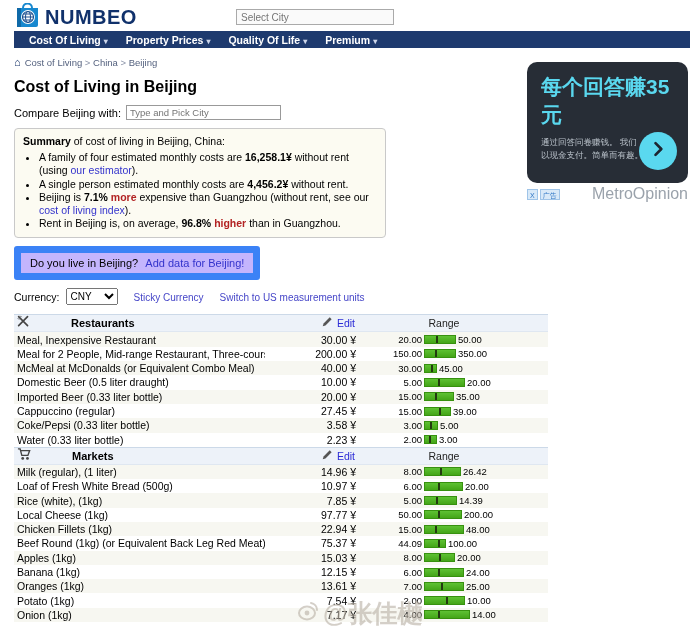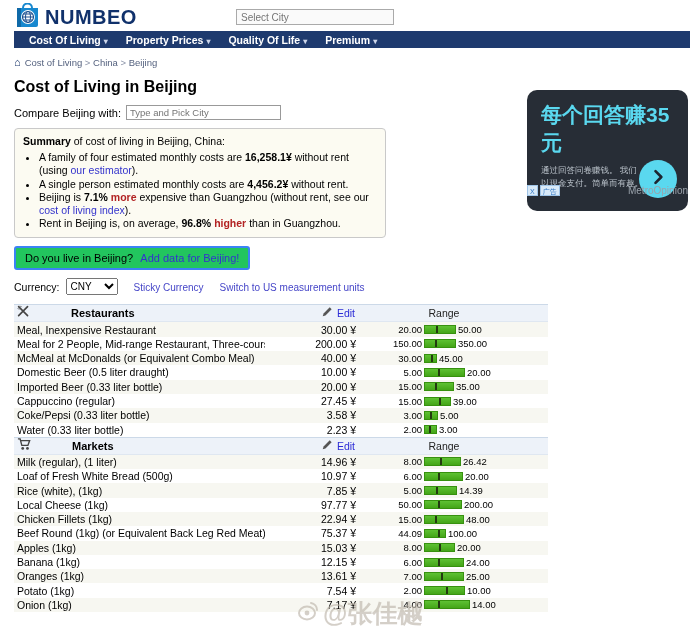--- a/index.html
+++ b/index.html
@@ -35,22 +35,22 @@
   
   .summary-box { margin:8px 0 0 14px; width:372px; border:1px solid #c9c9c9; border-radius:4px;
                  background:#fcfbf2; padding:6px 8px 7px; font-size:10.5px; line-height:13.2px; }
   .summary-box ul { margin:3px 0 0 16px; padding:0; }
   .summary-box li { margin:0; }
   .b { font-weight:bold; }
   .red { font-weight:bold; color:#b22222; }
   .lnk { color:#3333cc; text-decoration:none; cursor:pointer; }
 
   
-  .live-box { display:inline-block; margin:8px 0 0 14px; border:2px solid #3b82f6; border-radius:3px;
-              background:#22c55e; padding:4px 9px; font-size:11px;text-align:right; }
+  .live-box { display:inline-block; margin:8px 0 0 14px; border:7px solid #3b82f6; border-radius:3px;
+              background:#c4b5fd; padding:4px 9px; font-size:11px;text-align:right; }
   .live-box .lnk { margin-left:4px; }
 
   
   .currency-row { margin:8px 0 8px 14px; font-size:10.5px; display:flex; align-items:center; gap:16px; }
   .currency-label { margin-right:-10px; }
   .currency-select { font-size:10px; height:17px; width:52px; font-family:"Liberation Sans", sans-serif; }
   .cur-link { color:#4646c8; text-decoration:none; font-size:10px; cursor:pointer; }
 
   
   .sections { margin:9px 0 0 14px; width:534px; }
@@ -69,31 +69,31 @@
   .cell-price { width:95px; text-align:right; padding-right:4px; white-space:nowrap; }
   .cell-range { width:188px; display:flex; align-items:center; }
   .lo { width:64px; text-align:right; padding-right:2px; font-size:9.5px; }
   .hi { padding-left:2px; font-size:9.5px; }
   .bar { position:relative; height:9px; background:linear-gradient(180deg,#5ec133,#44a518);
          border:1px solid #37910f; }
   .bar .marker { position:absolute; top:0; bottom:0; width:2px; background:#233a10; }
 
   
   .ad-card { position:absolute; left:527px; top:62px; width:161px; height:121px; background:#272d36;
-             border-radius:10px; cursor:pointer; overflow:hidden;margin-top:28px; }
+             border-radius:10px; cursor:pointer; overflow:hidden; }
   .ad-headline { margin:11px 14px 0; font-size:21px; line-height:28px; font-weight:bold; color:#5ad8ef; }
   .ad-body { margin:7px 14px 0; width:102px; font-size:8.5px; line-height:13px; color:#b9c1c9; }
   .ad-arrow { position:absolute; right:11px; bottom:13px; width:38px; height:38px; border-radius:50%;
               background:#5ad8ef; display:flex; align-items:center; justify-content:center; }
   .ad-footer { position:absolute; left:527px; top:185px; width:161px; display:flex;
                justify-content:space-between; align-items:center; }
   .adchoices { display:flex; gap:2px; }
   .adchoices span { font-size:7px; line-height:9px; height:11px; padding:1px 2px; color:#2f76c4;
                     background:#d8e9f8; border:1px solid #9fc4e8; cursor:pointer; }
-  .sponsor { color:#9aa2ab; font-size:10px; }
+  .sponsor { color:#9aa2ab; font-size:16px; }
 
   
   .watermark { position:absolute; left:296px; top:597px; display:flex; align-items:center; gap:3px;
                color:rgba(185,178,166,.62); font-size:25px; font-weight:bold; pointer-events:none; }
 </style>
 </head>
 <body>
 
 <div class="page">
 

